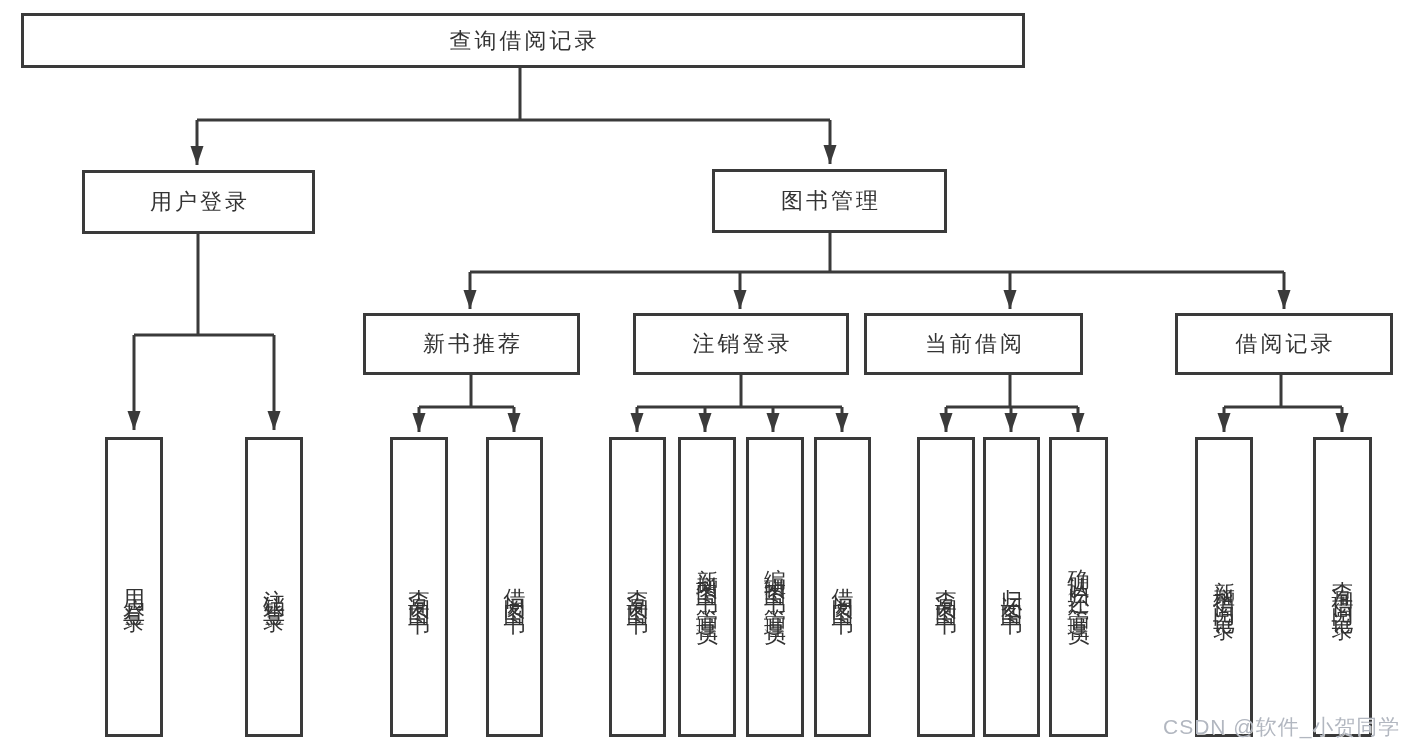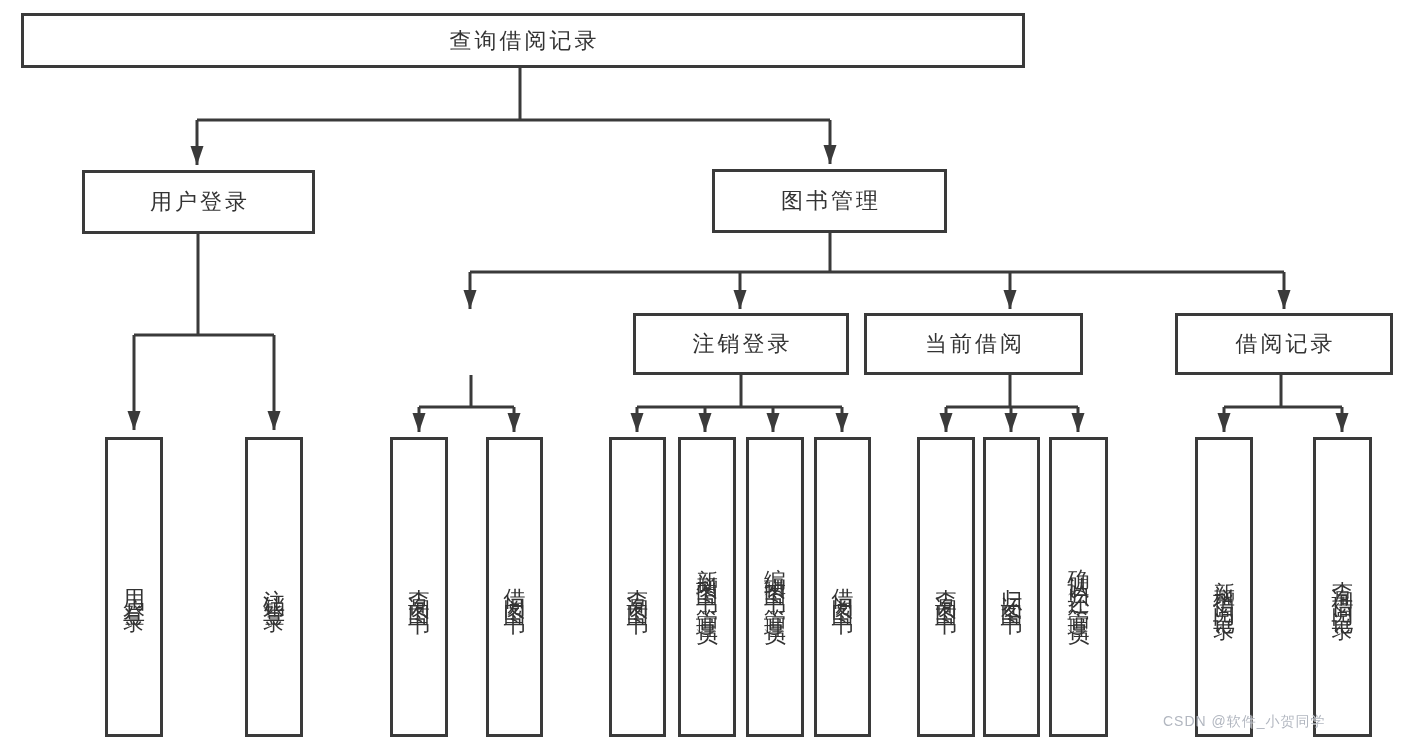--- a/index.html
+++ b/index.html
@@ -44,21 +44,21 @@
     text-orientation: mixed;
     font-size: 22px;
     line-height: 1;
     letter-spacing: 8px;
     color: #333333;
   }
   .watermark {
     position: absolute;
     left: 1163px;
     top: 713px;
-    font-size: 14px;
+    font-size: 21px;
     color: #b2b7c0;
     letter-spacing: 1px;
     white-space: nowrap;
     z-index: 6;
     text-shadow: 1px 1px 0 rgba(255,255,255,0.7);
   }
   .ln {
     fill: none;
     stroke: #3a3a3a;
     stroke-width: 3;
@@ -117,20 +117,23 @@
     <span class="h-label">查询借阅记录</span>
   </div>
 
   <div class="box" style="left:82px; top:170px; width:233px; height:64px;">
     <span class="h-label">用户登录</span>
   </div>
   <div class="box" style="left:712px; top:169px; width:235px; height:64px;">
     <span class="h-label">图书管理</span>
   </div>
 
+  <div class="box" style="left:363px; top:313px; width:217px; height:62px;">
+    <span class="h-label">新书推荐</span>
+  </div>
   <div class="box" style="left:633px; top:313px; width:216px; height:62px;">
     <span class="h-label">注销登录</span>
   </div>
   <div class="box" style="left:864px; top:313px; width:219px; height:62px;">
     <span class="h-label">当前借阅</span>
   </div>
   <div class="box" style="left:1175px; top:313px; width:218px; height:62px;">
     <span class="h-label">借阅记录</span>
   </div>
 

